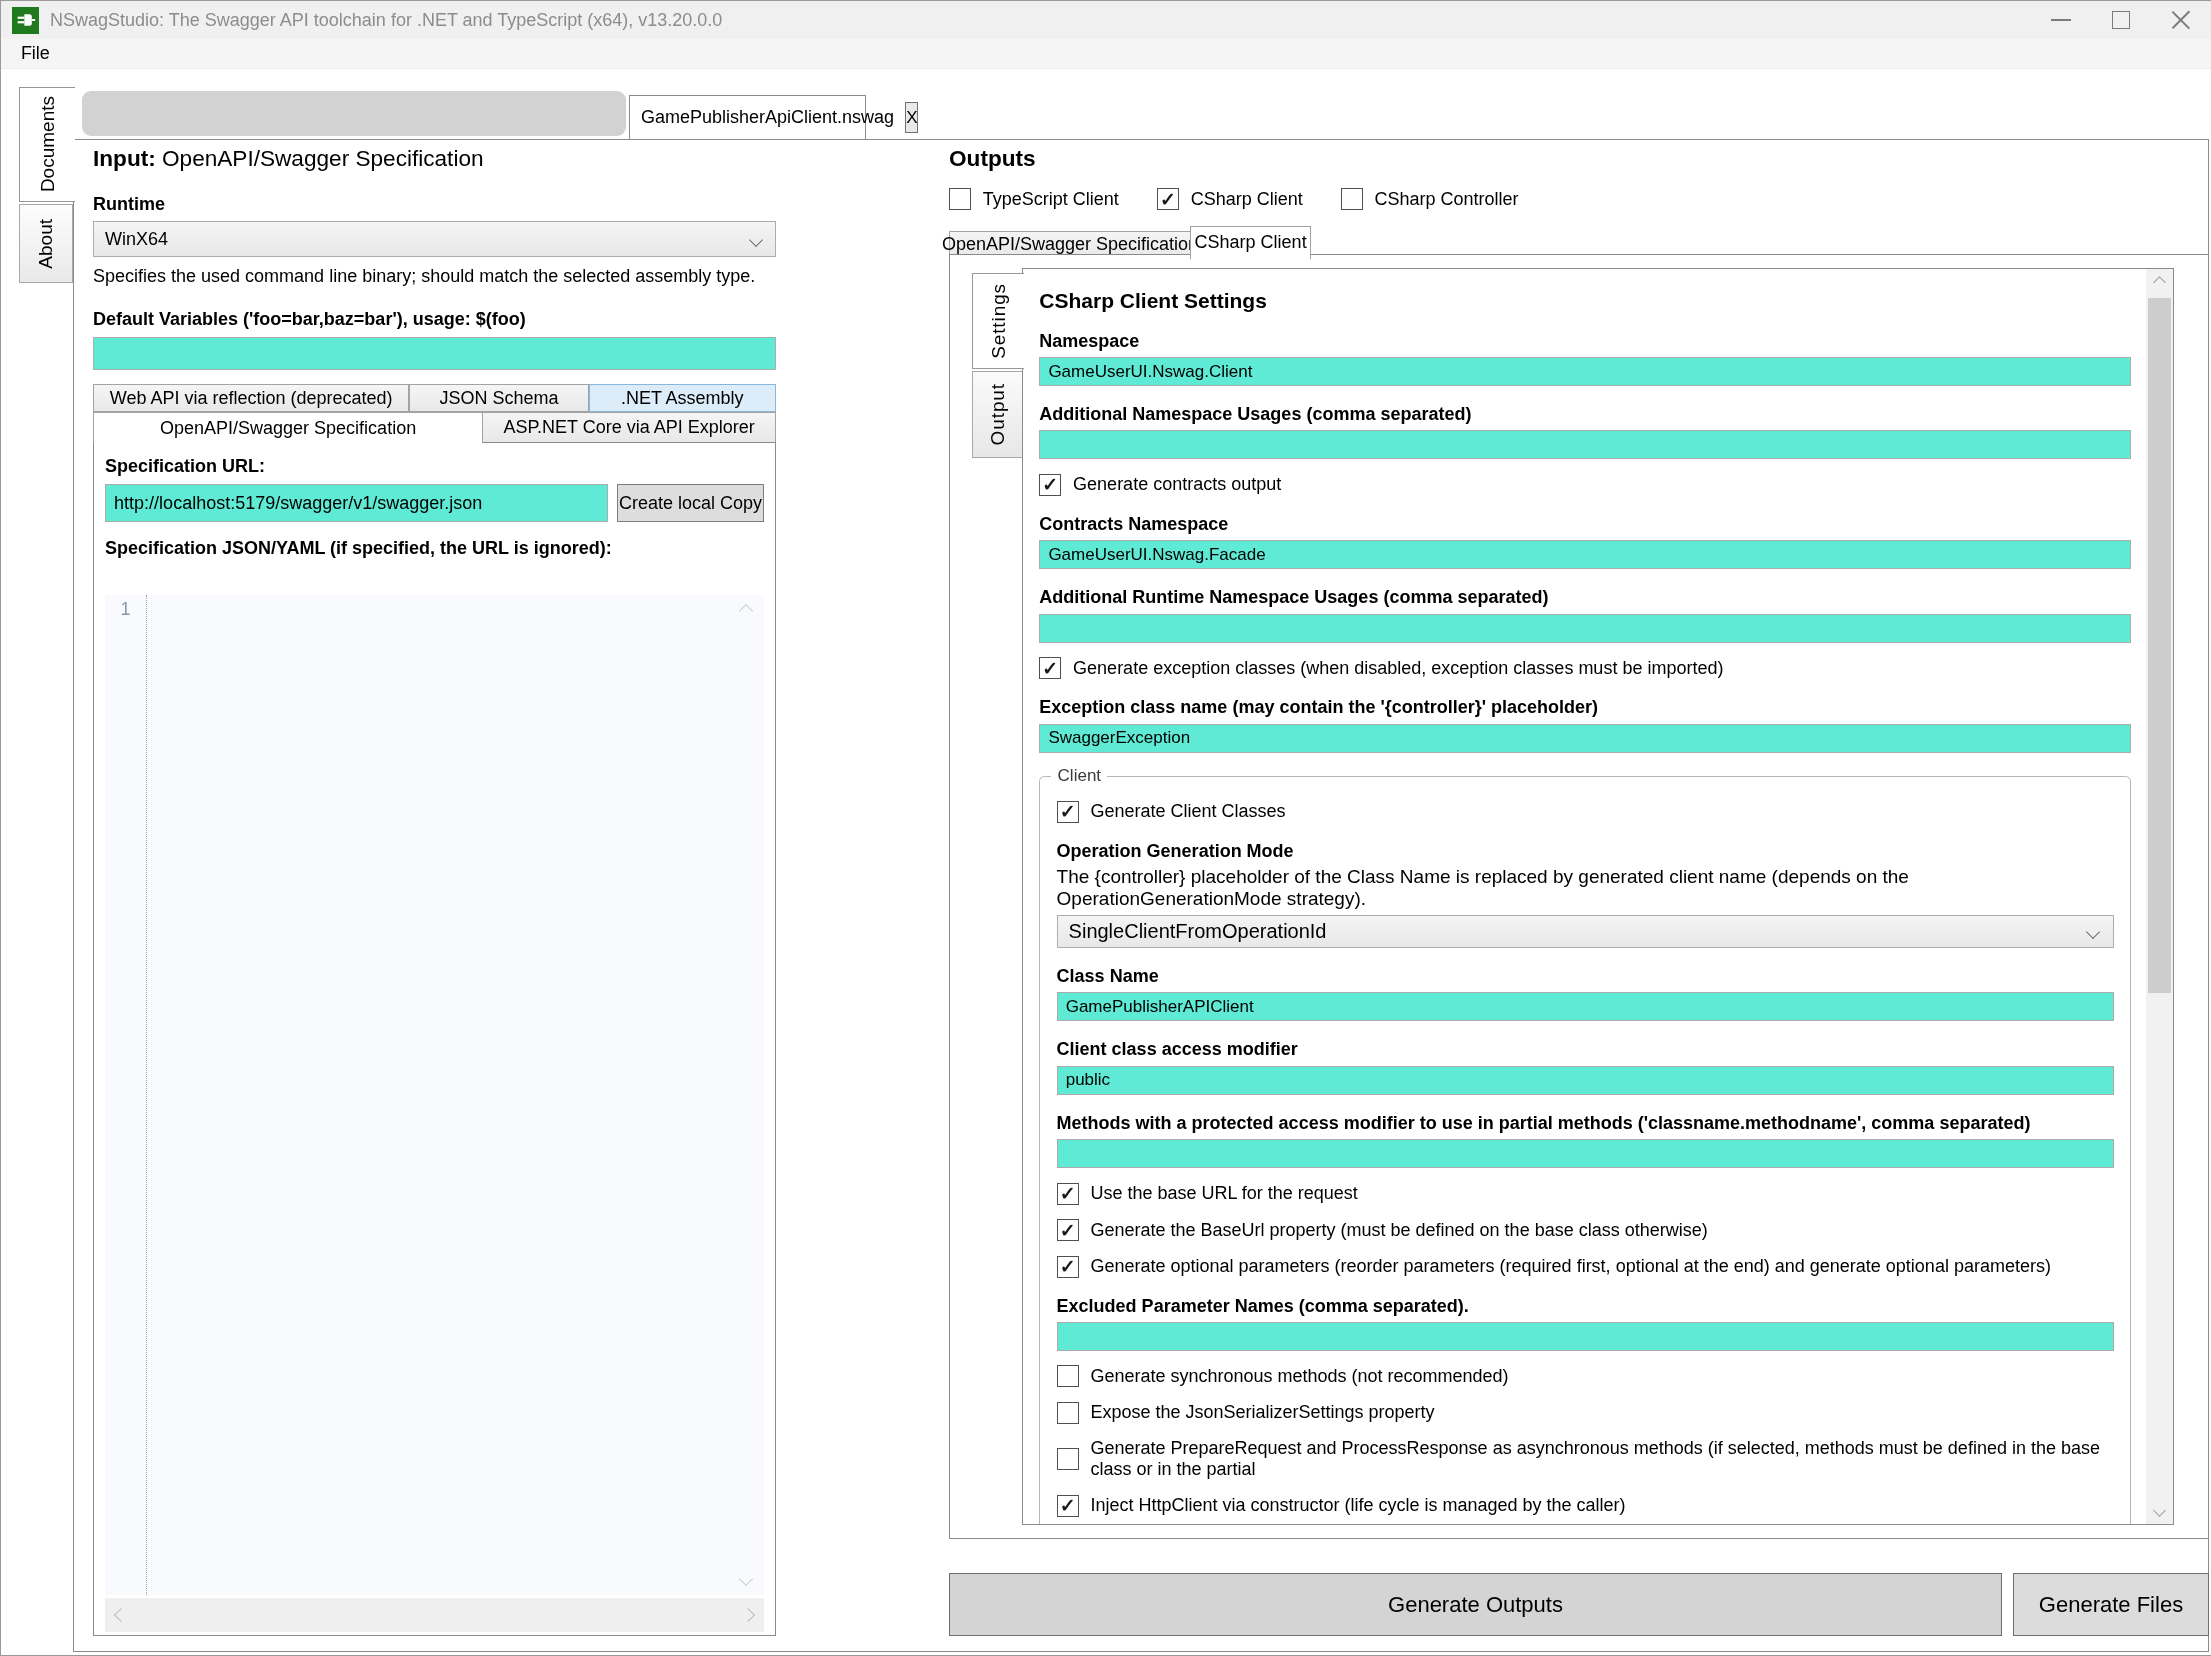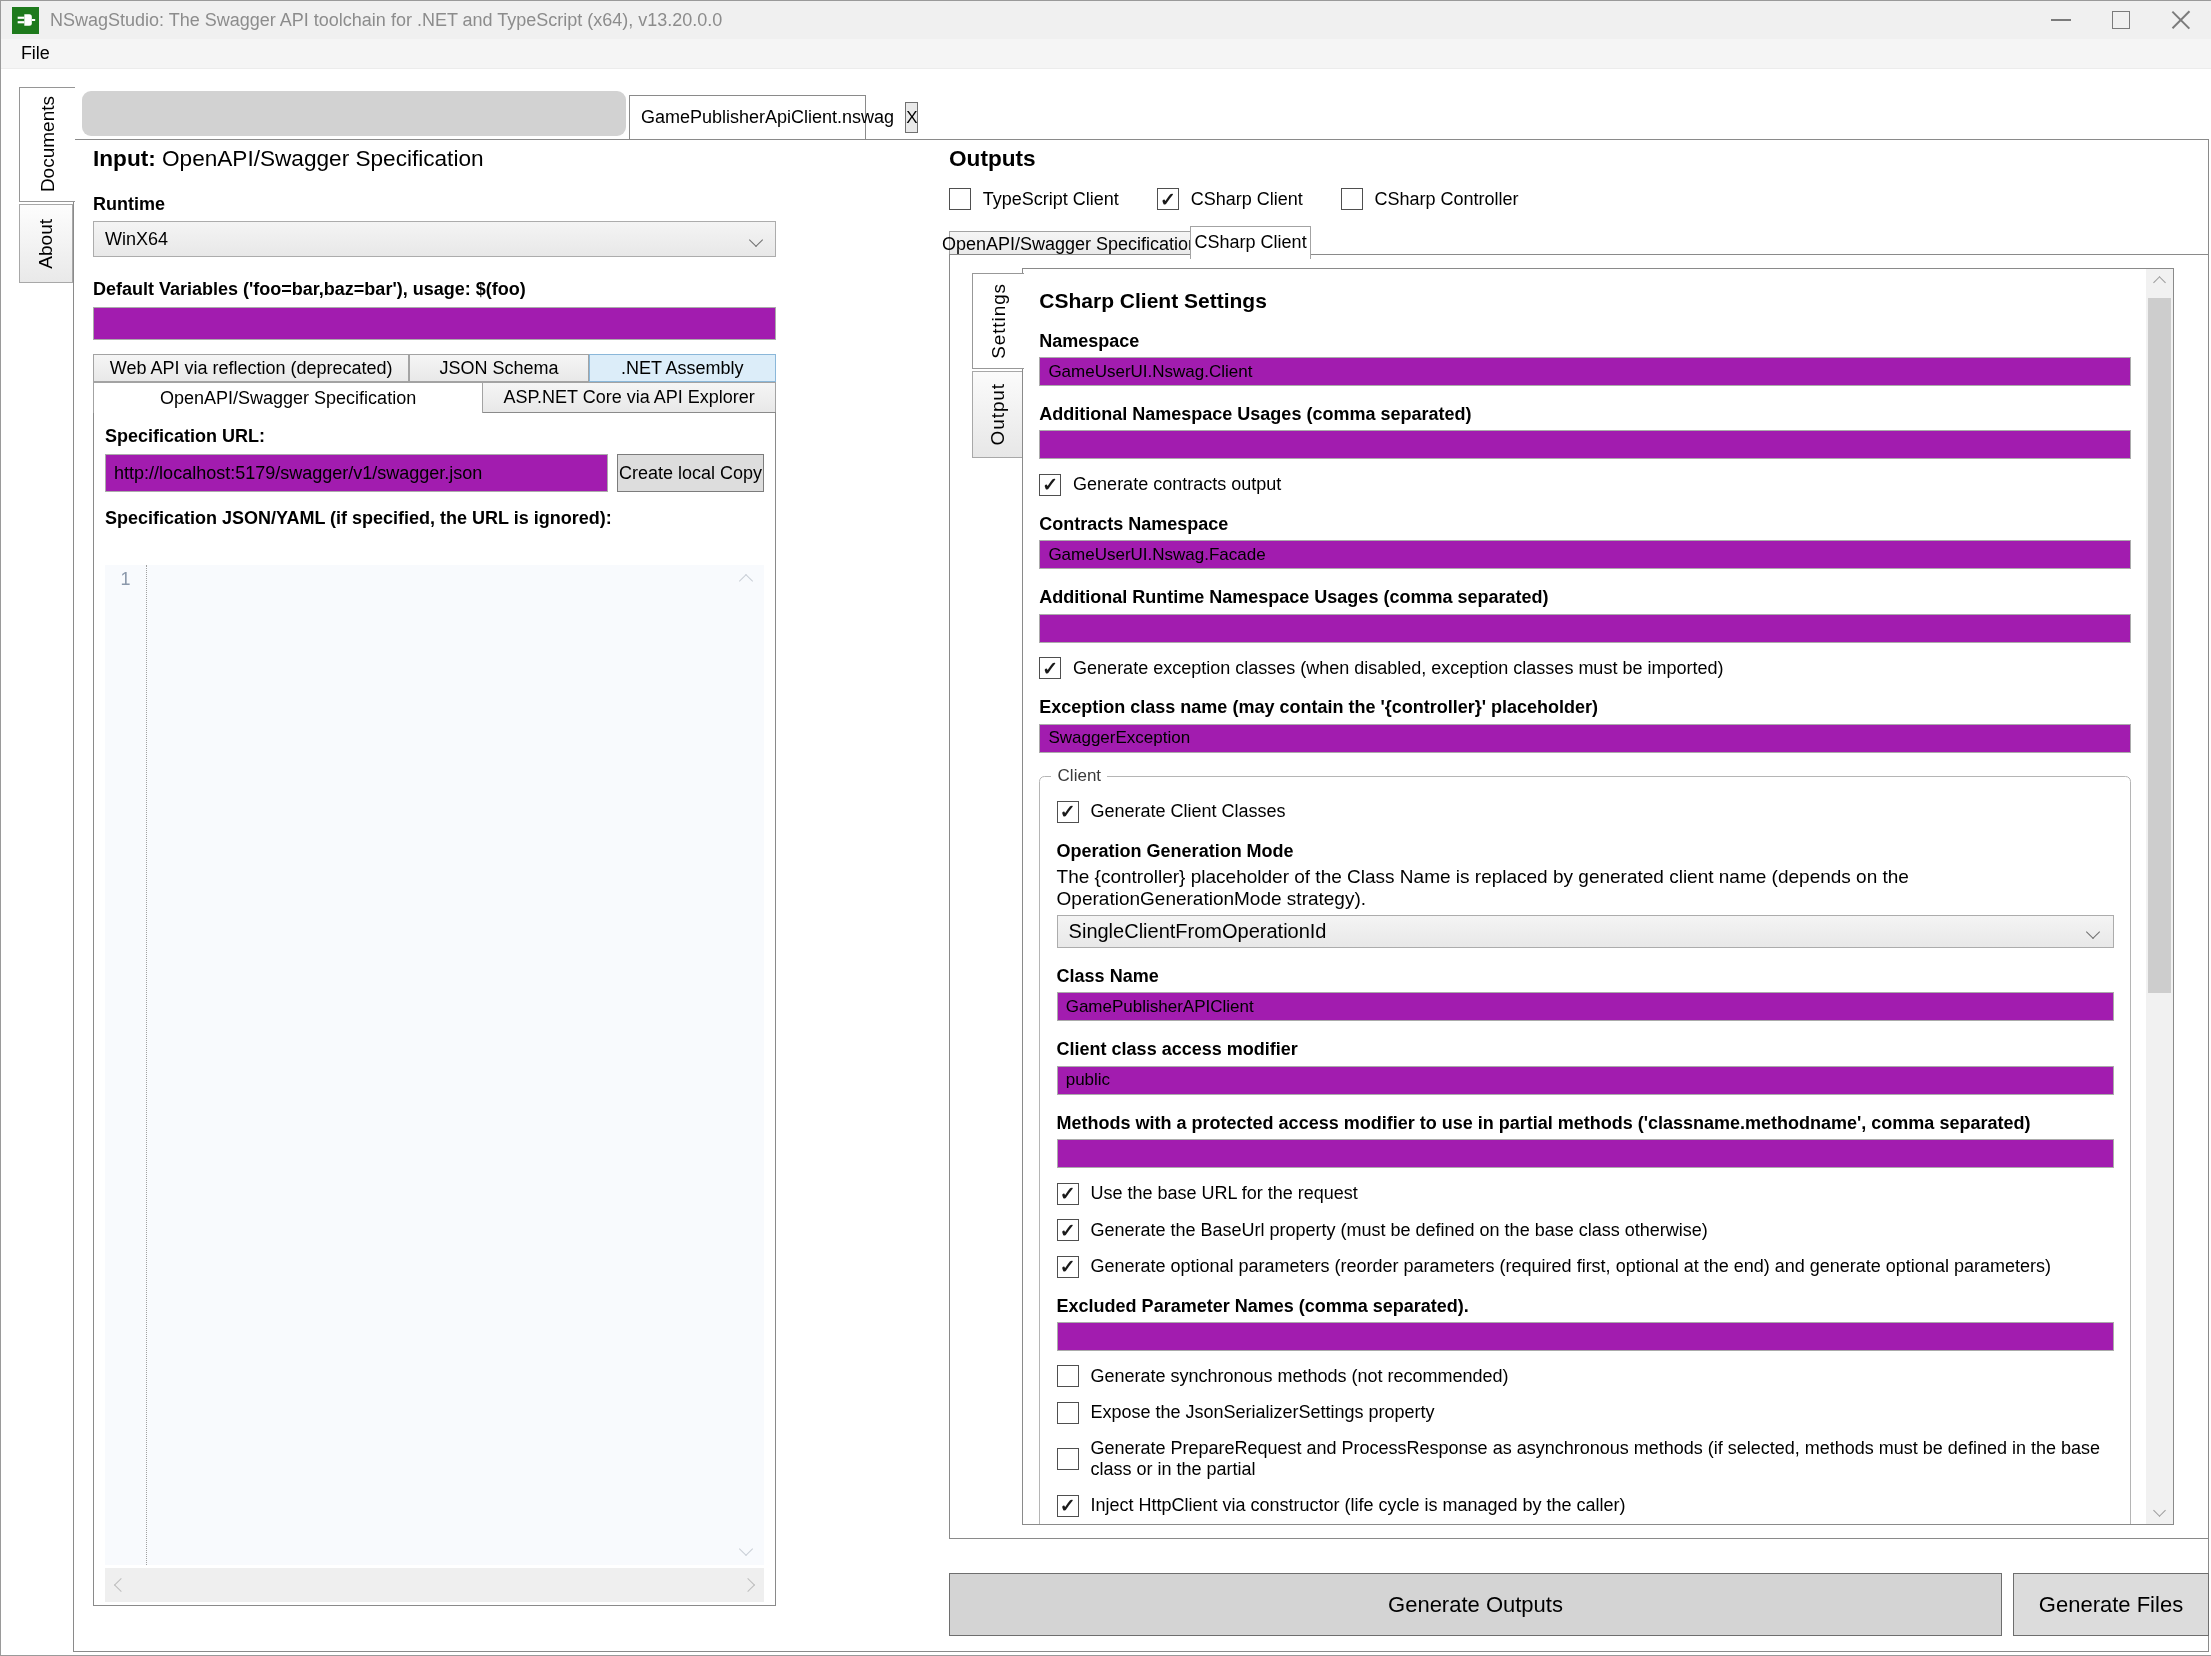--- a/index.html
+++ b/index.html
@@ -29,21 +29,21 @@
   .side-tab.documents { left:18px; top:86px; width:56px; height:115px; background:#fff; border:0.9px solid #969696; border-right:none; z-index:3; }
   .side-tab.about { left:18px; top:203px; width:54px; height:79px; background:linear-gradient(#fdfdfd,#e9e9e9); border:0.9px solid #a8a8a8; }
   
   .doc-box { position:absolute; left:72px; top:138px; width:2136px; height:1513px; border:0.9px solid #8a8a8a; background:#fff; }
   .tabstrip-bg { position:absolute; left:81px; top:90px; width:544px; height:45px; background:#d2d2d2; border-radius:9px; }
   .doc-tab { position:absolute; left:628px; top:94px; width:237px; height:44px; background:#fff; border:0.9px solid #8a8a8a; border-bottom:none; z-index:4; display:flex; align-items:center; padding:0 7.2px 0 11px; gap:11px; }
   .doc-tab-label { font-size:18px; white-space:nowrap; }
   .doc-tab-close { width:29px; height:31px; border:0.9px solid #707070; background:#e9e9e9; display:flex; align-items:center; justify-content:center; font-size:17px; }
   
   .flabel { font-size:18px; font-weight:700; }
-  .text-input { display:block; width:100%; height:33px; border:1.8px solid #ababab; background:#a21caf; font-size:18px; padding:0 8.1px; font-family:inherit; color:#000; }
+  .text-input { display:block; width:100%; height:33px; border:1.8px solid #ababab; background:#5eead4; font-size:18px; padding:0 8.1px; font-family:inherit; color:#000; }
   .combo { height:36px; border:1.8px solid #acacac; background:linear-gradient(#f4f4f4,#e8e8e8); display:flex; align-items:center; padding:0 11px; position:relative; font-size:18px; }
   .combo .chev-down { position:absolute; right:14.5px; top:12.7px; }
   .chev { display:inline-block; width:10px; height:10px; border-left:1.8px solid #707070; border-bottom:1.8px solid #707070; }
   .chev-down { transform:rotate(-45deg); }
   .chev-up { transform:rotate(135deg); }
   .chev-left { transform:rotate(45deg); }
   .chev-right { transform:rotate(-135deg); }
   .cbrow { display:flex; align-items:center; gap:11.8px; font-size:18px; }
   .cb { width:22px; height:22px; border:1.8px solid #4f4f4f; background:#fff; flex:0 0 auto; display:flex; align-items:center; justify-content:center; font-size:19px; font-weight:700; color:#1a1a1a; }
   .cb.checked::before { content:"✓"; }
@@ -155,20 +155,21 @@
     <div class="h1">
       <span>Input:</span>
       <span class="h1-normal">OpenAPI/Swagger Specification</span>
     </div>
 
     <div class="flabel mt-label">Runtime</div>
     <div class="combo mt-input">
       <span>WinX64</span>
       <span class="chev chev-down"></span>
     </div>
+    <div class="help-text">Specifies the used command line binary; should match the selected assembly type.</div>
 
     <div class="flabel mt-label">Default Variables ('foo=bar,baz=bar'), usage: $(foo)</div>
     <input class="text-input mt-input" value="" style="">
 
     <div class="itabs-back">
       <div class="itab" style="width:380px">Web API via reflection (deprecated)</div>
       <div class="itab" style="width:217px">JSON Schema</div>
       <div class="itab highlight" style="width:225px">.NET Assembly</div>
     </div>
     <div class="itabs-front">

